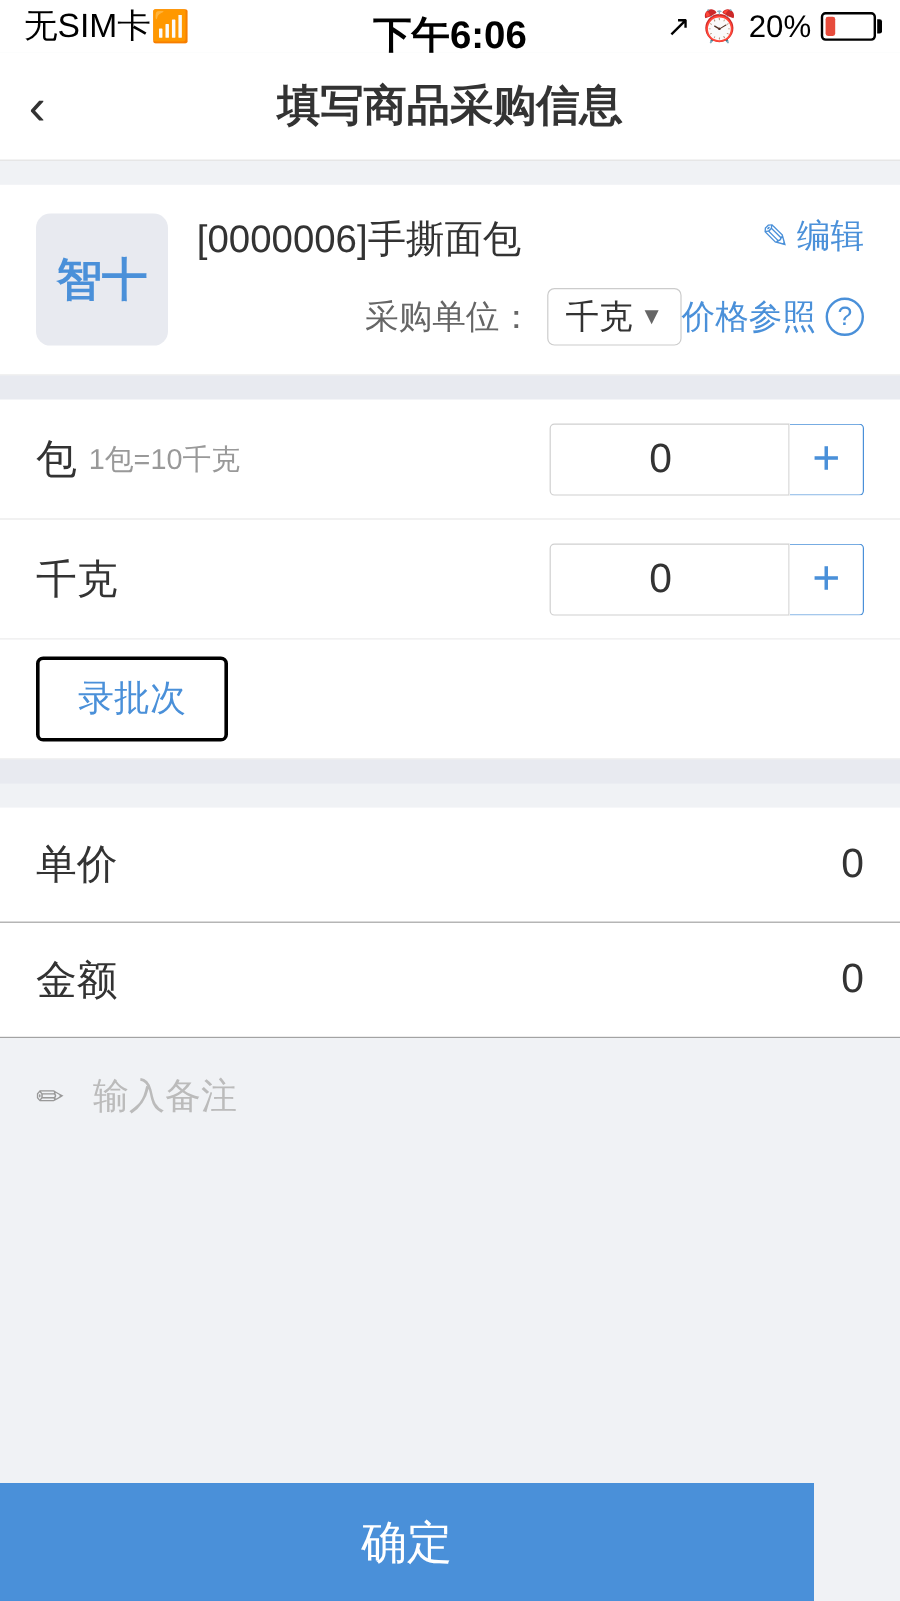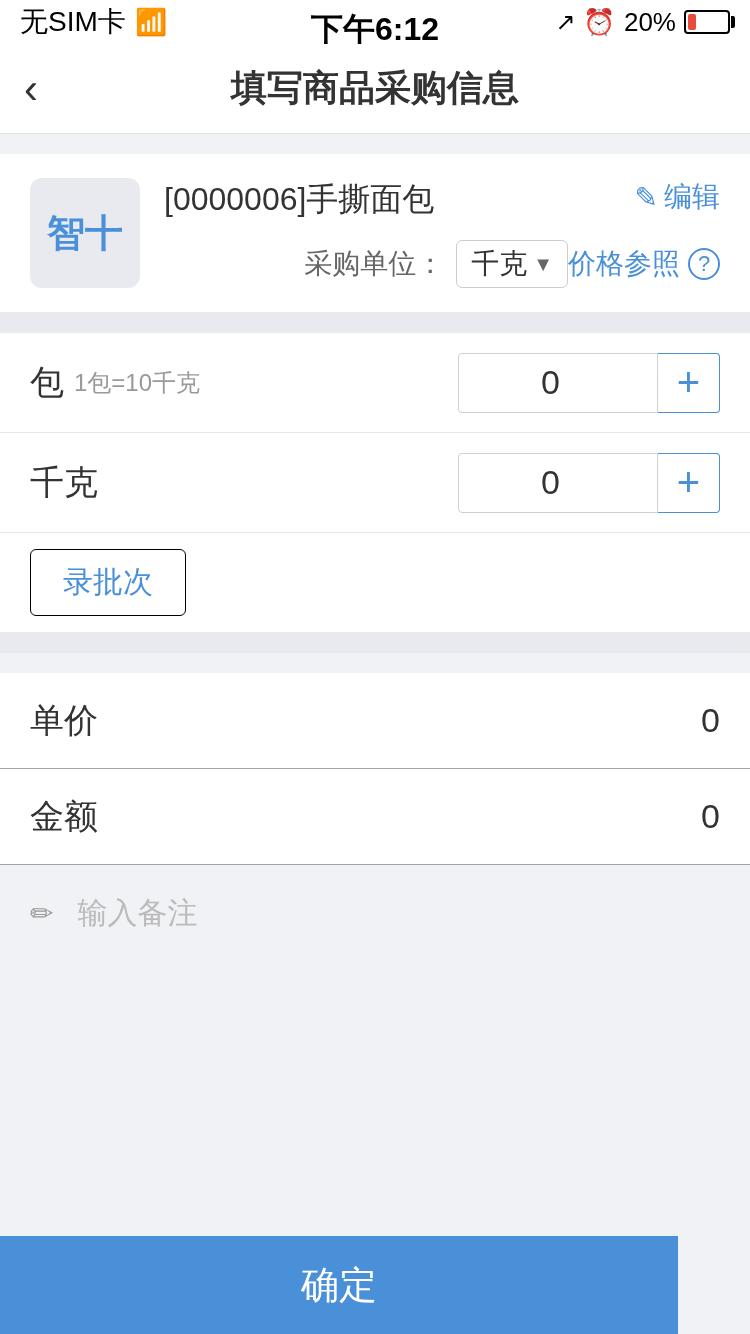--- a/index.html
+++ b/index.html
@@ -22,21 +22,20 @@
       justify-content: space-between;
       padding: 0 20px;
       font-size: 28px;
     }
     .status-left {
       font-size: 28px;
       font-weight: 500;
       color: #000;
       display: flex;
       align-items: center;
-      gap: 10px;
       text-align: right;
     }
     .status-time {
       font-size: 32px;
       font-weight: 600;
       color: #000;
       position: absolute;
       left: 50%;
       transform: translateX(-50%);
       top: 8px;
@@ -263,21 +262,21 @@
       padding: 0 30px;
       height: 100px;
       background: #fff;
       border-bottom: 1px solid #e8e8e8;
     }
     .total-text {
       font-size: 34px;
       color: #333;
     }
     .batch-btn {
-      border: 1px solid #000000;
+      border: 3px solid #000000;
       color: #4a90d9;
       background: #fff;
       font-size: 30px;
       padding: 12px 32px;
       border-radius: 6px;
       cursor: pointer;
     }
 
     
     .price-section {
@@ -349,21 +348,21 @@
     }
   </style>
 </head>
 <body>
 
 <div class="status-bar">
   <div class="status-left">
     <span>无SIM卡</span>
     <span class="wifi-icon">📶</span>
   </div>
-  <div class="status-time">下午6:12</div>
+  <div class="status-time">下午6:06</div>
   <div class="status-right">
     <span class="signal-arrow">↗</span>
     <span>⏰</span>
     <span>20%</span>
     <div class="battery-icon">
       <div class="battery-fill"></div>
     </div>
   </div>
 </div>
 

